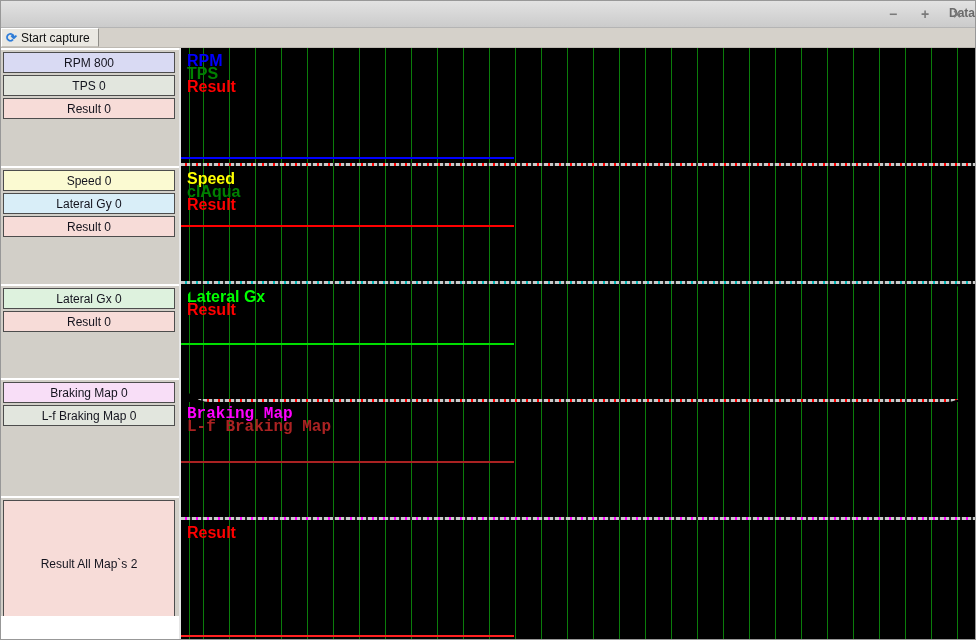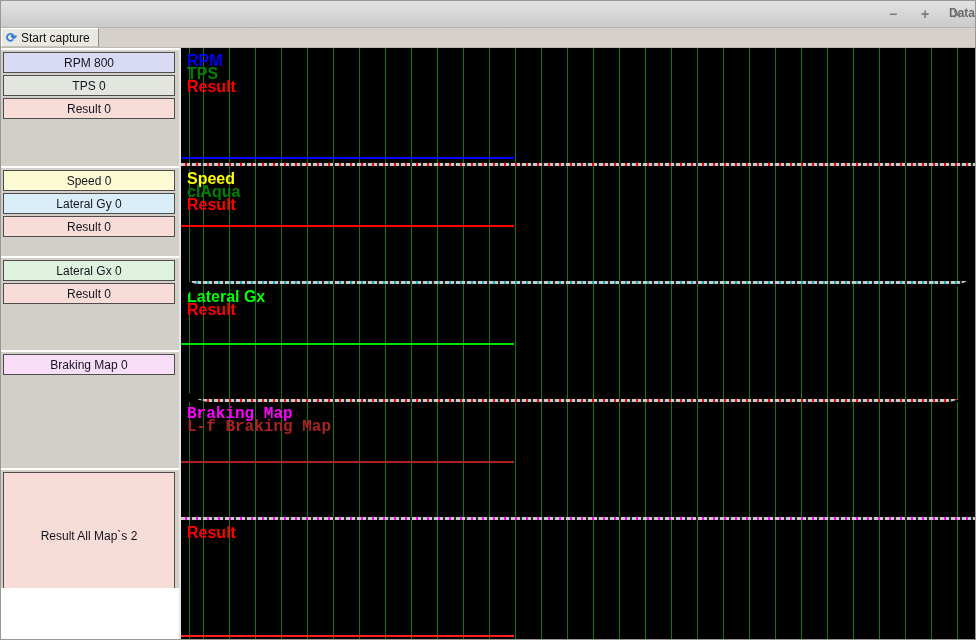--- a/index.html
+++ b/index.html
@@ -83,21 +83,21 @@
           <div class="sb-panel" style="background: rgb(217, 218, 243);">
             <span>RPM 800</span>
           </div>
           <div class="sb-panel" style="background: rgb(226, 230, 222);">
             <span>TPS 0</span>
           </div>
           <div class="sb-panel" style="background: rgb(247, 220, 216);">
             <span>Result 0</span>
           </div>
         </div>
-        <div class="sb-group" style="height: 90px;">
+        <div class="sb-group" style="height: 118px;">
           <div class="sb-panel" style="background: rgb(251, 250, 210);">
             <span>Speed 0</span>
           </div>
           <div class="sb-panel" style="background: rgb(217, 238, 248);">
             <span>Lateral Gy 0</span>
           </div>
           <div class="sb-panel" style="background: rgb(247, 220, 216);">
             <span>Result 0</span>
           </div>
         </div>
@@ -106,35 +106,38 @@
             <span>Lateral Gx 0</span>
           </div>
           <div class="sb-panel" style="background: rgb(247, 220, 216);">
             <span>Result 0</span>
           </div>
         </div>
         <div class="sb-group" style="height: 118px;">
           <div class="sb-panel" style="background: rgb(248, 222, 247);">
             <span>Braking Map 0</span>
           </div>
+          <div class="sb-panel" style="background: rgb(226, 230, 222);">
+            <span>L-f Braking Map 0</span>
+          </div>
         </div>
         <div class="sb-group" style="height: 120px;">
           <div class="sb-panel fill" style="height: 128px; background: rgb(247, 220, 216);">
             <span>Result All Map`s 2</span>
           </div>
         </div>
       </div>
     <div class="charts" id="charts">
         <div class="strip" style="background: rgb(0, 0, 0);">
           <div class="gridlines"></div>
           <div class="legend"><div style="color: rgb(0, 0, 255);">RPM</div><div style="color: rgb(0, 128, 0);">TPS</div><div style="color: rgb(255, 0, 0);">Result</div></div>
           <div class="trace" style="background: rgb(0, 0, 255); top: calc(93% - 1px); width: 42%;"></div>
           <div class="baseline" style="--acc: #ff0000;"></div>
         </div>
-        <div class="strip" style="background: rgb(0, 0, 0); border-radius: 18px;">
+        <div class="strip" style="background: rgb(0, 0, 0);">
           <div class="gridlines"></div>
           <div class="legend"><div style="color: rgb(255, 255, 0);">Speed</div><div style="color: rgb(0, 128, 0);">clAqua</div><div style="color: rgb(255, 0, 0);">Result</div></div>
           <div class="trace" style="background: rgb(255, 0, 0); top: calc(50.8% - 1px); width: 42%;"></div>
           <div class="baseline" style="--acc: #00b8b8;"></div>
         </div>
         <div class="strip" style="background: rgb(0, 0, 0); border-radius: 29px;">
           <div class="gridlines"></div>
           <div class="legend"><div style="color: rgb(0, 255, 0);">Lateral Gx</div><div style="color: rgb(255, 0, 0);">Result</div></div>
           <div class="trace" style="background: rgb(0, 221, 0); top: calc(50.8% - 1px); width: 42%;"></div>
           <div class="baseline" style="--acc: #ff0000;"></div>

